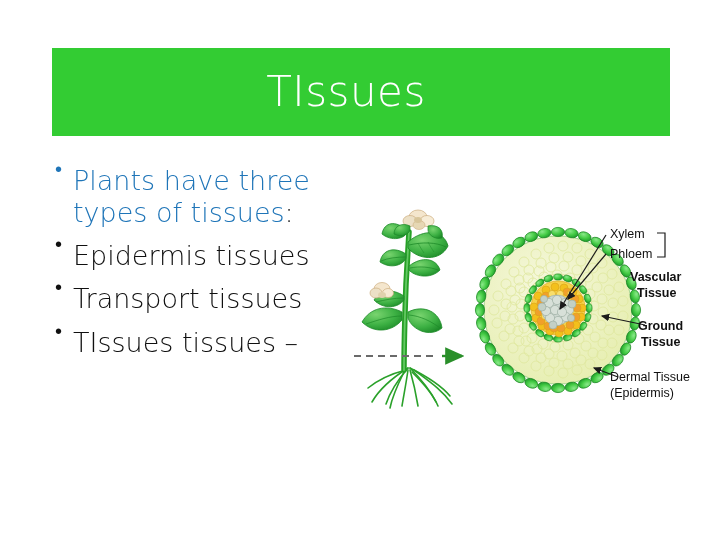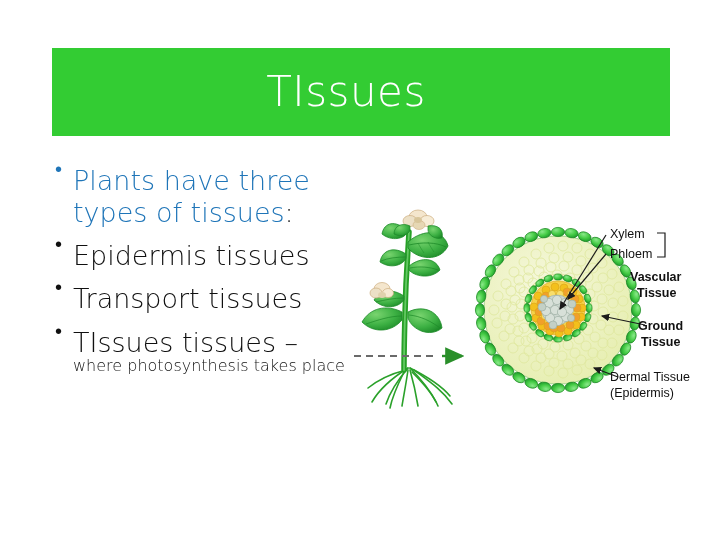--- a/index.html
+++ b/index.html
@@ -128,21 +128,20 @@
     <div class="bullet-row lvl1 black" id="b3" style="color: rgb(16, 16, 16);">
       <span class="bullet-dot">•</span>
       <span class="bullet-text">Transport tissues</span>
     </div>
 
     <div class="bullet-row lvl1 black" id="b4" style="color: rgb(16, 16, 16);">
       <span class="bullet-dot">•</span>
       <span class="bullet-text">TIssues tissues –</span>
     </div>
 
-    <div id="subnote" style="color: rgb(20, 20, 20);">where photosynthesis takes place</div>
   </div>
 
   <div id="figure">
     <svg width="368" height="218" viewBox="0 0 368 218" xmlns="http://www.w3.org/2000/svg">
       <defs>
         <radialGradient id="gDermal" cx="35%" cy="30%" r="75%">
           <stop offset="0%" stop-color="#8ae88a"></stop>
           <stop offset="55%" stop-color="#46cc46"></stop>
           <stop offset="100%" stop-color="#1d9b2b"></stop>
         </radialGradient>

